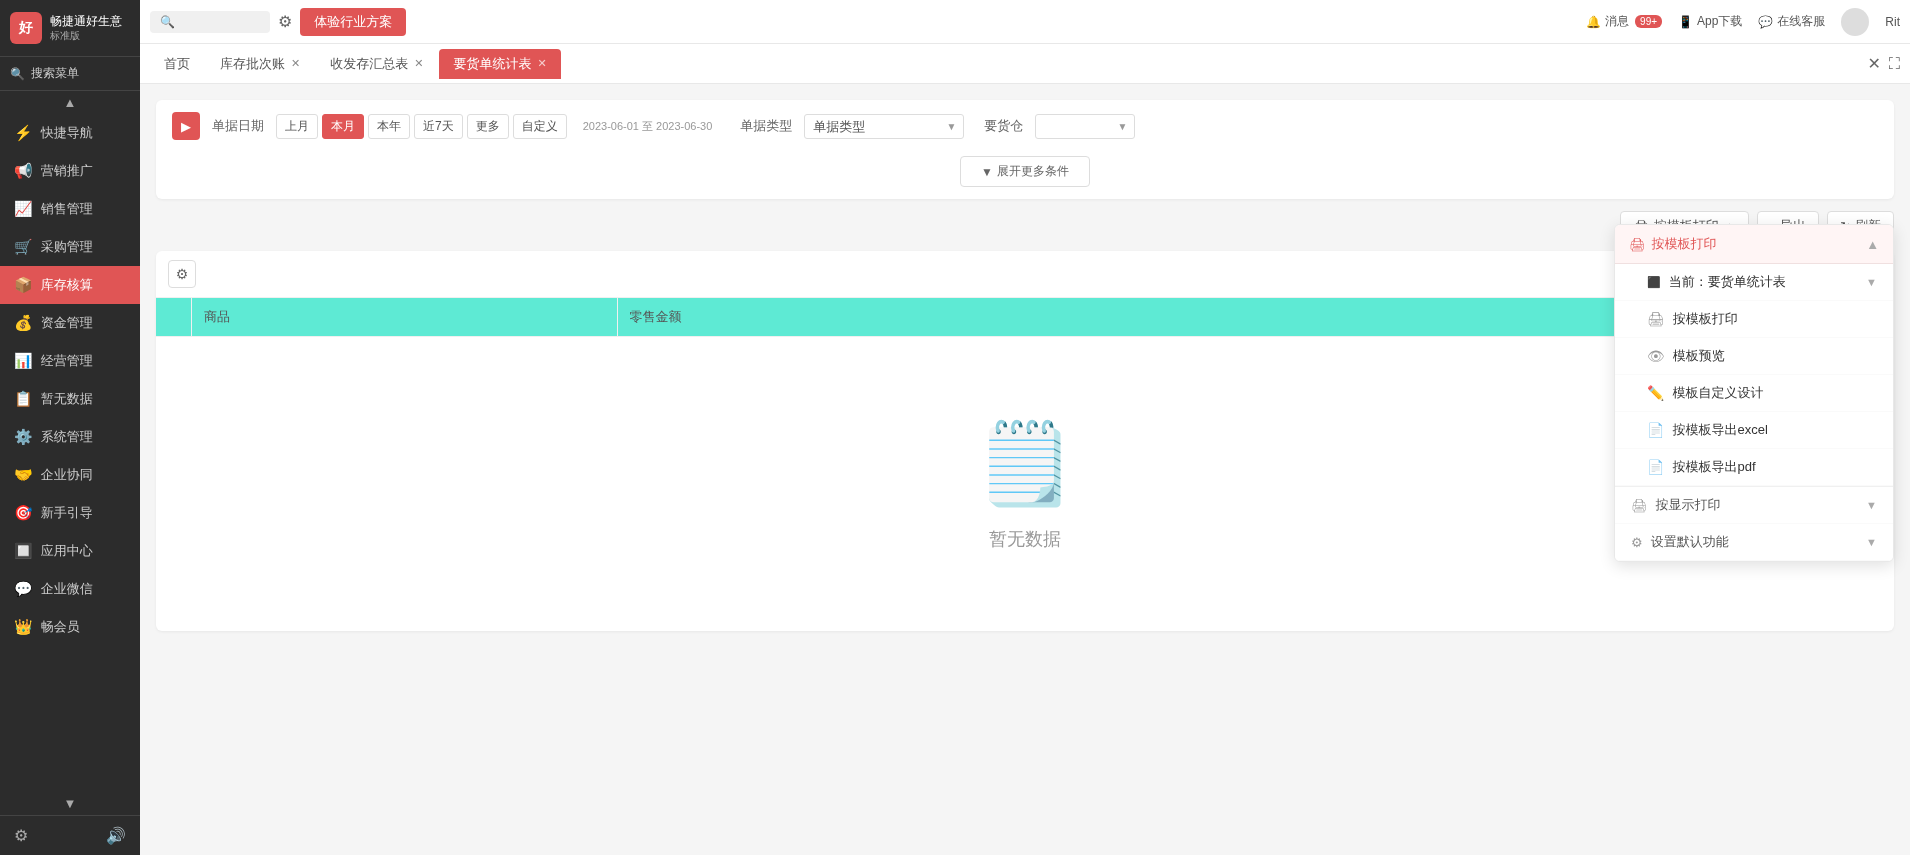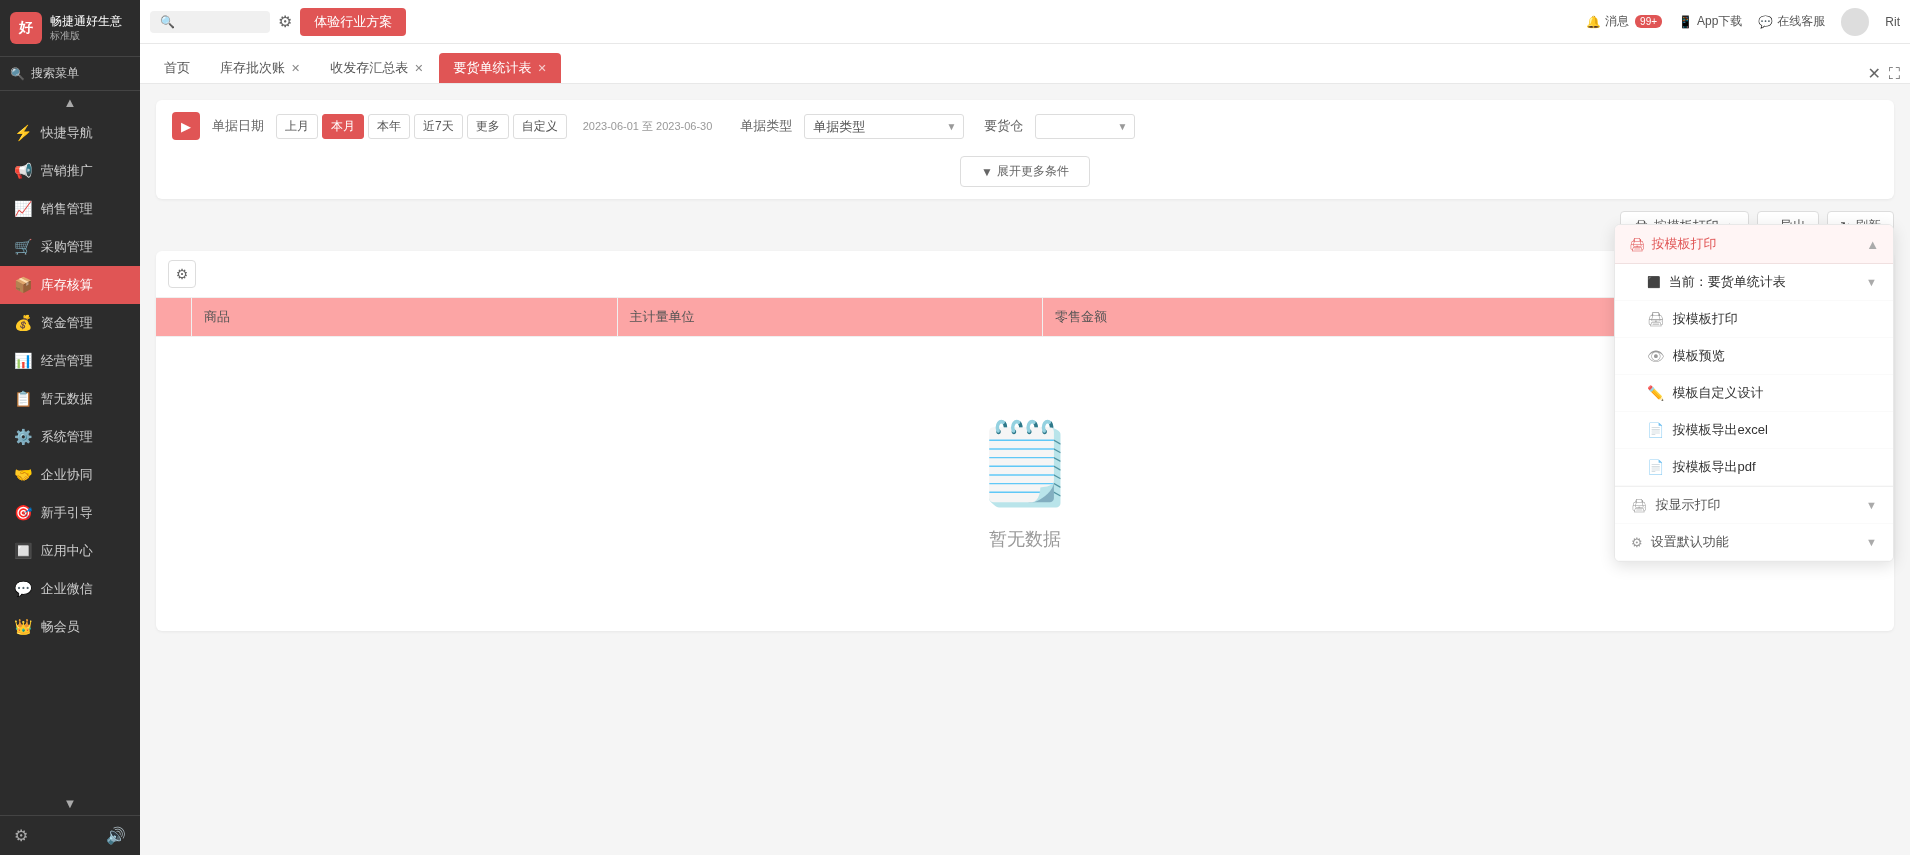--- a/index.html
+++ b/index.html
@@ -144,21 +144,21 @@
       background: #ddd;
       border-radius: 50%;
     }
 
     
     .tabs {
       height: 40px;
       background: #fff;
       border-bottom: 1px solid #e8e8e8;
       display: flex;
-      align-items: flex-end;
+      align-items: center;
       padding: 0 10px;
       gap: 2px;
       flex-shrink: 0;
     }
     .tab {
       padding: 6px 14px;
       font-size: 13px;
       cursor: pointer;
       color: #555;
       border-radius: 4px 4px 0 0;
@@ -307,21 +307,21 @@
       justify-content: center;
       cursor: pointer;
       color: #666;
       font-size: 14px;
       background: #fff;
     }
 
     .table-header {
       display: grid;
       grid-template-columns: 36px 1fr 1fr 1fr 1fr;
-      background: #fca5a5;
+      background: #5eead4;
       border-bottom: 1px solid #f0f0f0;
       font-size: 13px;
       color: #555;
       font-weight: 500;
     }
     .th {
       padding: 10px 12px;
       border-right: 1px solid #f0f0f0;
     }
     .th:last-child { border-right: none; }
@@ -613,21 +613,20 @@
         <div class="action-btn">
           <span>设置</span>
         </div>
         <div style="width:24px;height:24px;display:flex;align-items:center;justify-content:center;cursor:pointer;color:#999;">···</div>
       </div>
 
       <div class="table-header">
 
       <div class="th"></div>
           <div class="th">商品</div>
-          <div class="th">主计量单位</div>
           <div class="th">零售金额</div>
         </div>
 
       <div class="empty-state">
         <div class="empty-icon">🗒️</div>
         <div class="empty-text">暂无数据</div>
       </div>
     </div>
 
     <div class="dropdown-menu" id="print-dropdown">

